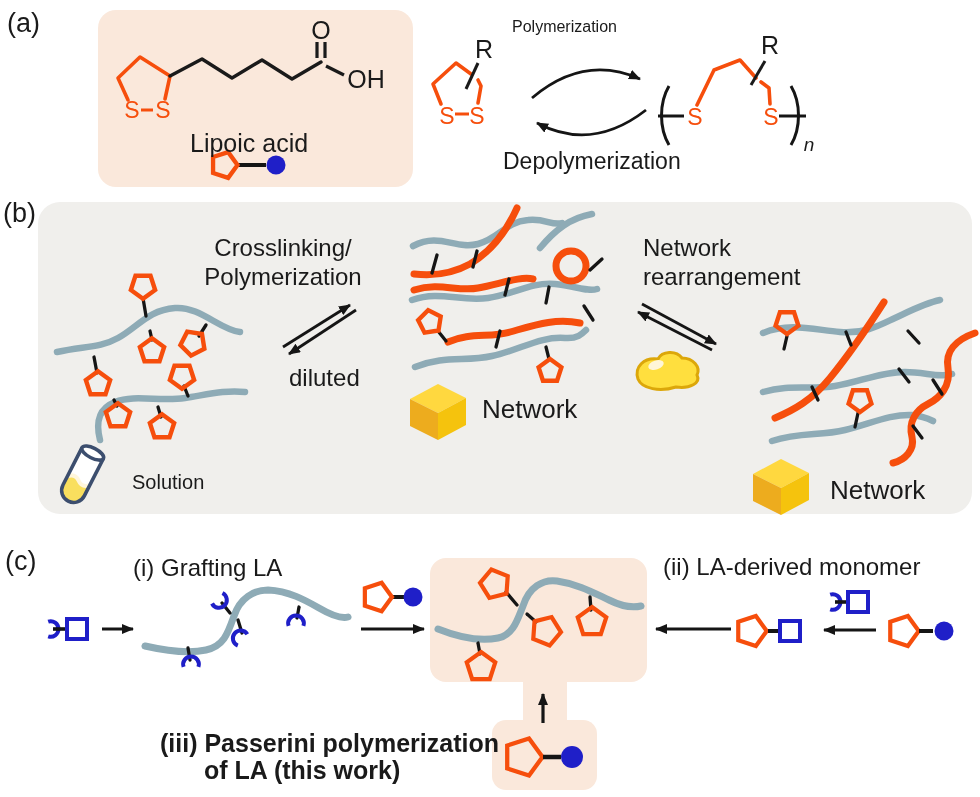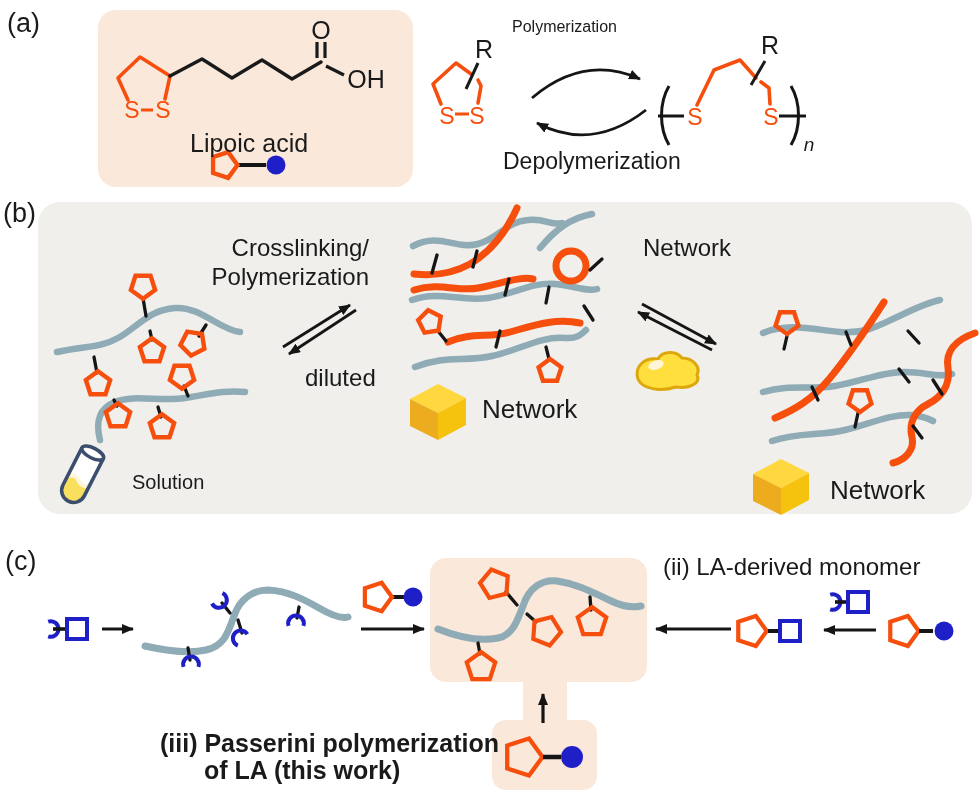--- a/index.html
+++ b/index.html
@@ -257,29 +257,31 @@
   </svg>
 
   <div class="t panel-label" style="left:7px;top:8px;">(a)</div>
   <div class="t panel-label" style="left:3px;top:198px;">(b)</div>
   <div class="t panel-label" style="left:5px;top:546px;">(c)</div>
 
   <div class="t" style="left:512px;top:18px;font-size:16px;">Polymerization</div>
   <div class="t" style="left:190px;top:129px;font-size:25px;">Lipoic acid</div>
   <div class="t" style="left:503px;top:148px;font-size:23px;">Depolymerization</div>
 
-  <div class="t" style="left:197px;top:233px;width:172px;text-align:right;font-size:24px;line-height:1.22;">
+  <div class="t" style="left:197px;top:233px;width:172px;text-align:center;font-size:24px;line-height:1.22;">
     <span>Crosslinking/</span><br>
     <span>Polymerization</span>
   </div>
-  <div class="t" style="left:289px;top:364px;font-size:24px;margin-left:16px;">diluted</div>
+  <div class="t" style="left:289px;top:364px;font-size:24px;">diluted</div>
   <div class="t" style="left:132px;top:471px;font-size:20px;">Solution</div>
   <div class="t" style="left:482px;top:394px;font-size:26px;">Network</div>
   <div class="t" style="left:643px;top:233px;font-size:24px;line-height:1.22;">
     <span>Network</span><br>
+    <span>rearrangement</span>
   </div>
   <div class="t" style="left:830px;top:475px;font-size:26px;">Network</div>
 
+  <div class="t" style="left:133px;top:554px;font-size:24px;">(i) Grafting LA</div>
   <div class="t bold" style="left:160px;top:729px;font-size:25px;">(iii) Passerini polymerization</div>
   <div class="t" style="left:663px;top:553px;font-size:24px;">(ii) LA-derived monomer</div>
   <div class="t bold" style="left:204px;top:756px;font-size:25px;">of LA (this work)</div>
 
 </div>
 
 </body></html>

